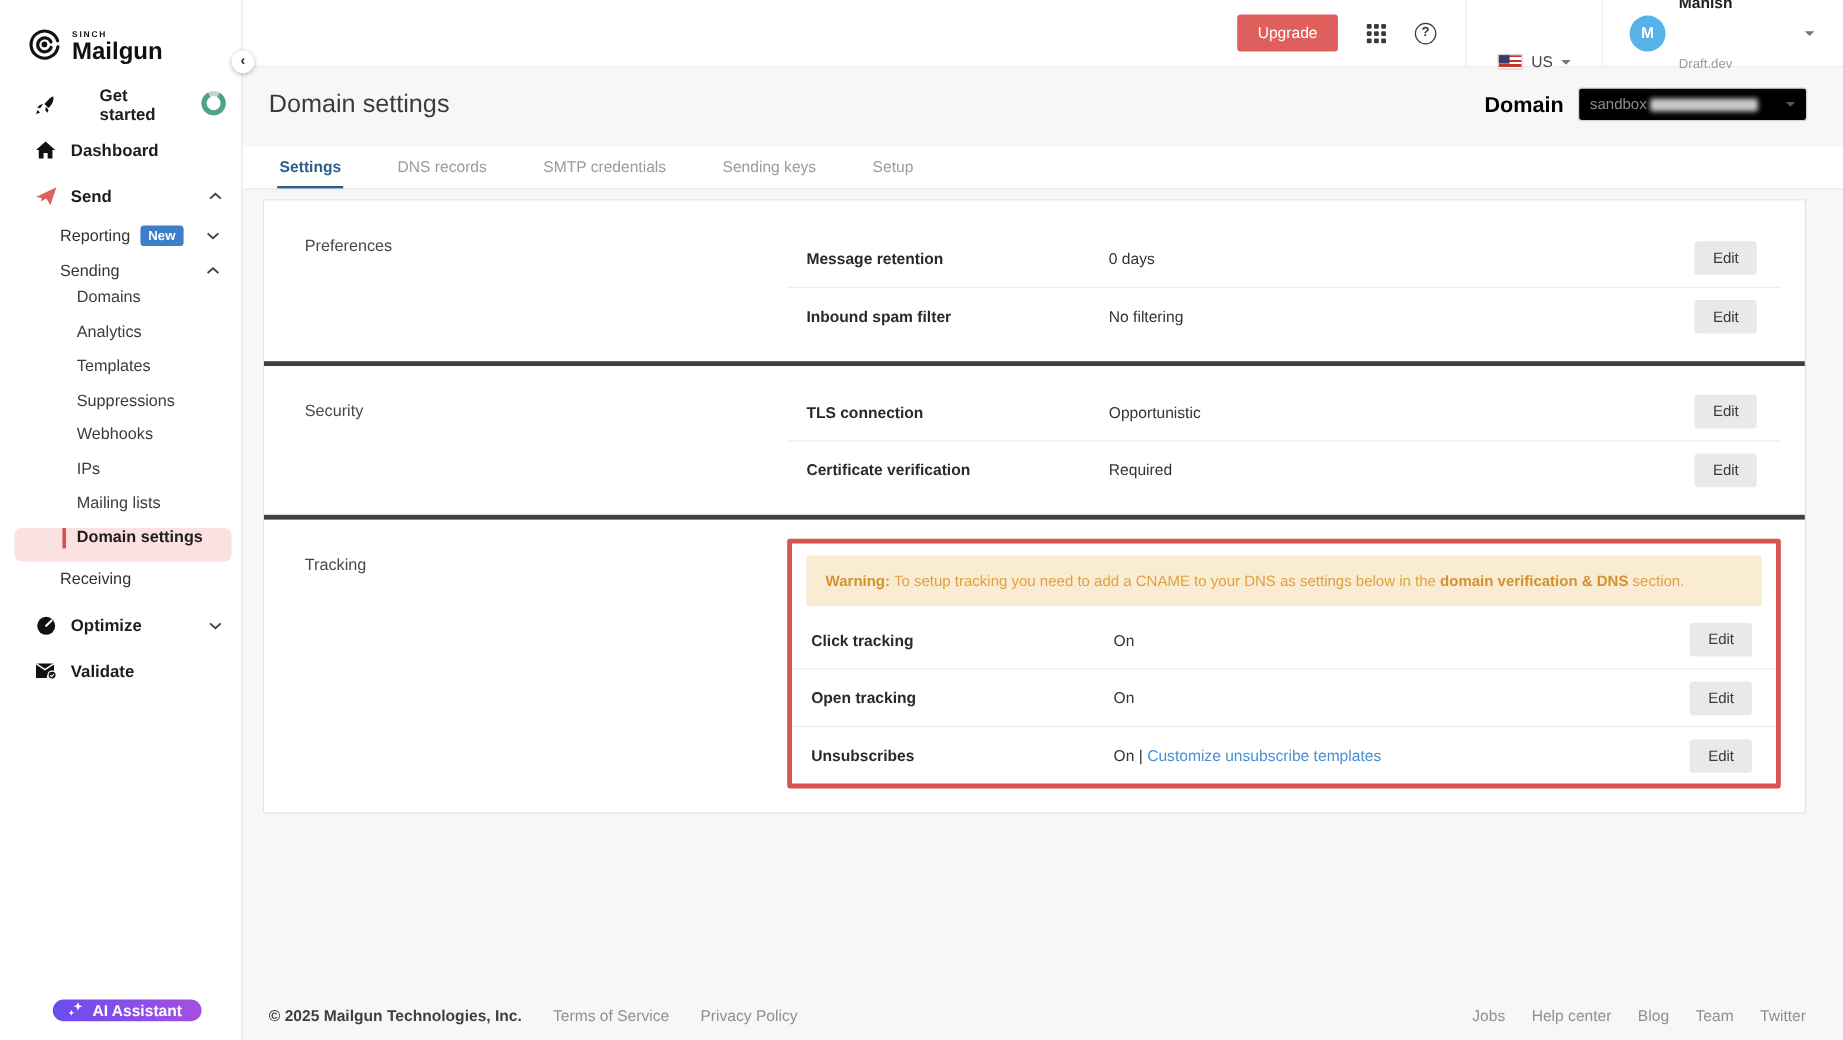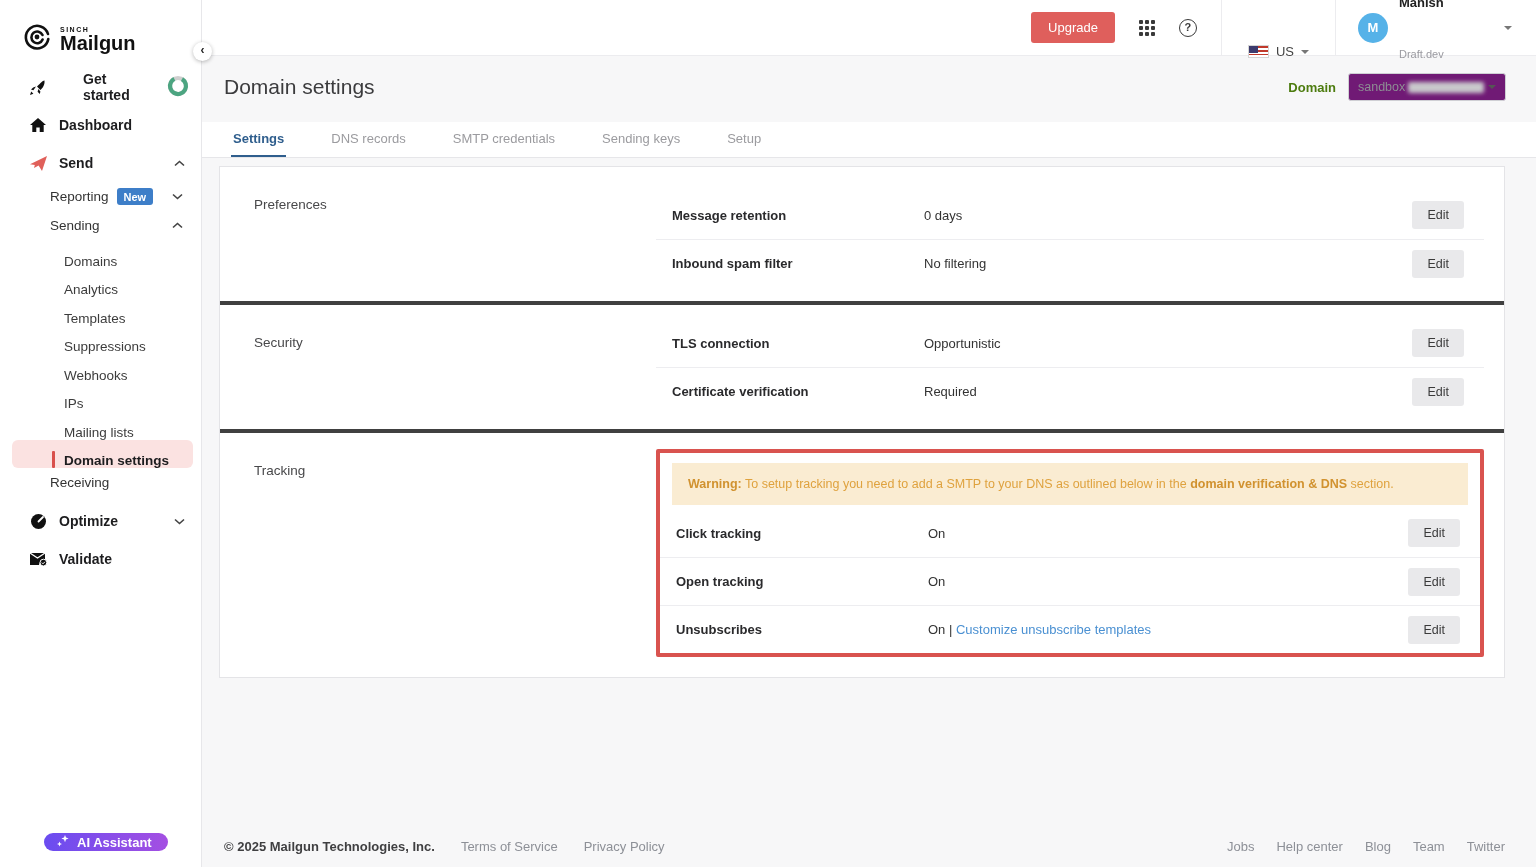--- a/index.html
+++ b/index.html
@@ -27,21 +27,21 @@
   .s-item {
     display:flex; align-items:center; gap:12px; padding:0 16px 0 29px;
     height:38px; font-weight:bold; font-size:14px; color:#1d1d1f; cursor:pointer;
   }
   .s-item .s-icon { width:18px; display:flex; justify-content:center; }
   .s-sub1 {
     display:flex; align-items:center; padding:0 18px 0 50px;
     height:29px; font-size:13.5px; color:#333; cursor:pointer;
   }
   .s-sub2 {
-    display:flex; align-items:flex-end; padding:0 18px 0 64px;
+    display:flex; align-items:flex-start; padding:0 18px 0 64px;
     height:28.5px; font-size:13.5px; color:#3c3c3c; cursor:pointer;
   }
   .s-active {
     margin:0 8px 0 12px; padding:0 10px 0 40px; border-radius:6px;
     background:#fbe2e1; font-weight:bold; color:#1d1d1f;
   }
   .active-bar { width:3px; height:17px; background:#d9504c; margin-right:9px; border-radius:1px; }
   .spacer-r { margin-left:auto; }
   .badge-new {
     background:#3d7ec8; color:#fff; font-size:11px; font-weight:bold;
@@ -86,23 +86,23 @@
   .user-name { font-size:13px; font-weight:bold; color:#222; line-height:1.25; }
   .user-org { font-size:11px; color:#9a9aa0;margin-top:36px; }
   .userbox .caret { margin-left:auto; }
   
   .titlebar {
     position:absolute; left:202px; right:0; top:56px; height:62px;
     display:flex; align-items:center; justify-content:space-between; padding:0 30px 0 22px;
   }
   .page-title { font-size:21px; color:#3b3b3d; font-weight:normal; }
   .domain-picker { display:flex; align-items:center; gap:12px; }
-  .domain-label { font-size:13px; font-weight:bold; color:#4d7c0f; }
+  .domain-label { font-size:18px; font-weight:bold; color:#000000; }
   .domain-select {
-    width:158px; height:28px; background:#701a75; border:1px solid #cfcfd4; border-radius:3px;
+    width:191px; height:28px; background:#000000; border:1px solid #cfcfd4; border-radius:3px;
     display:flex; align-items:center; padding:0 9px; cursor:pointer;justify-content:flex-end;
   }
   .domain-select .val { font-size:12.5px; color:#8d8d93; }
   .redacted { display:inline-block; width:90px; height:11px; background:#c9c9cc; border-radius:2px; filter:blur(2px); margin:0 4px 0 3px; }
   .domain-select .caret { margin-left:auto; border-top-color:#555; }
   .tabstrip {
     position:absolute; left:202px; right:0; top:122px; height:36px;
     background:#fff; border-bottom:1px solid #e6e6e9;
     display:flex; align-items:stretch; padding-left:29px; gap:0;
   }
@@ -379,21 +379,21 @@
         <button class="edit-btn">Edit</button>
       </div>
     </div>
   </div>
 
   <div class="section">
     <div class="section-label">Tracking</div>
     <div class="section-body">
       <div class="highlight-box">
         <div class="warning">
-          <b>Warning:</b><span> To setup tracking you need to add a SMTP to your DNS as outlined below in the </span><b>domain verification &amp; DNS</b><span> section.</span>
+          <b>Warning:</b><span> To setup tracking you need to add a CNAME to your DNS as settings below in the </span><b>domain verification &amp; DNS</b><span> section.</span>
         </div>
         <div class="row">
           <span class="row-label">Click tracking</span>
           <span class="row-value">On</span>
           <button class="edit-btn">Edit</button>
         </div>
         <div class="row">
           <span class="row-label">Open tracking</span>
           <span class="row-value">On</span>
           <button class="edit-btn">Edit</button>

